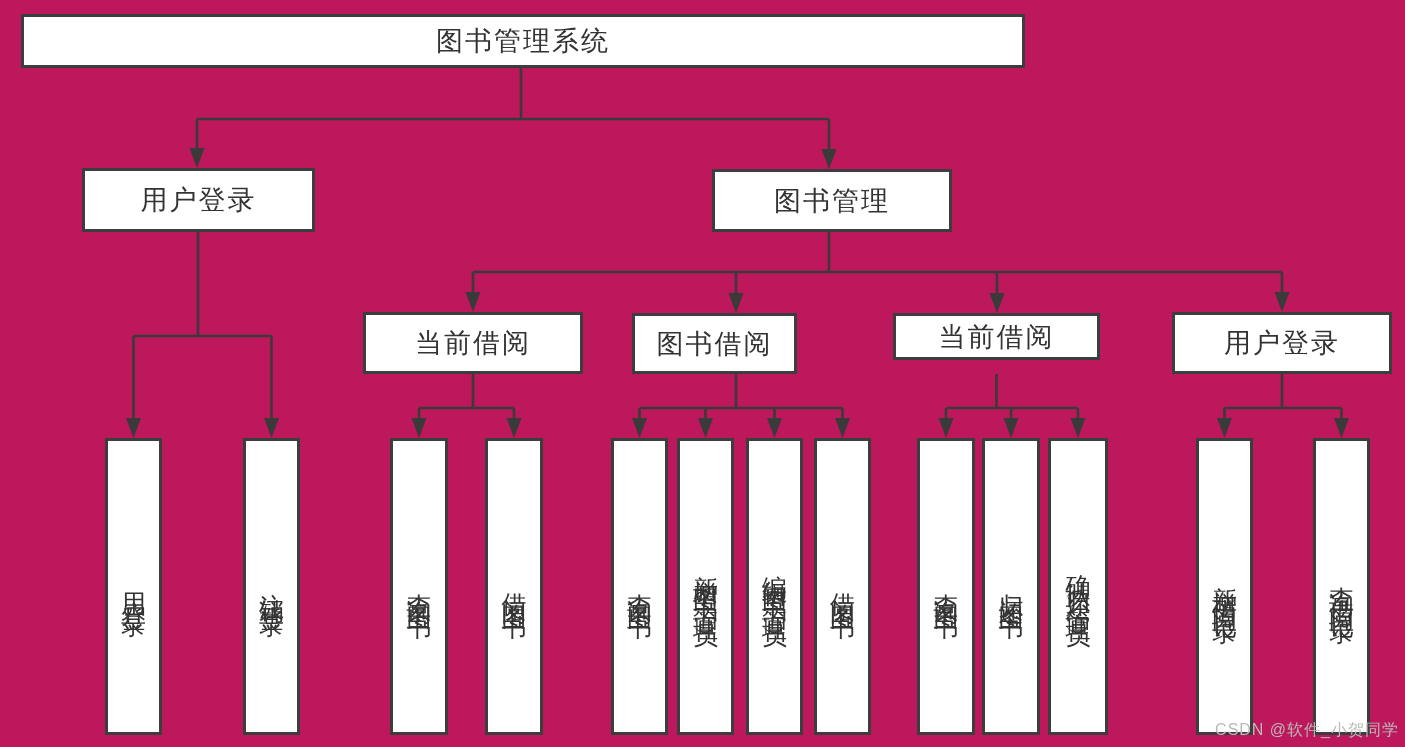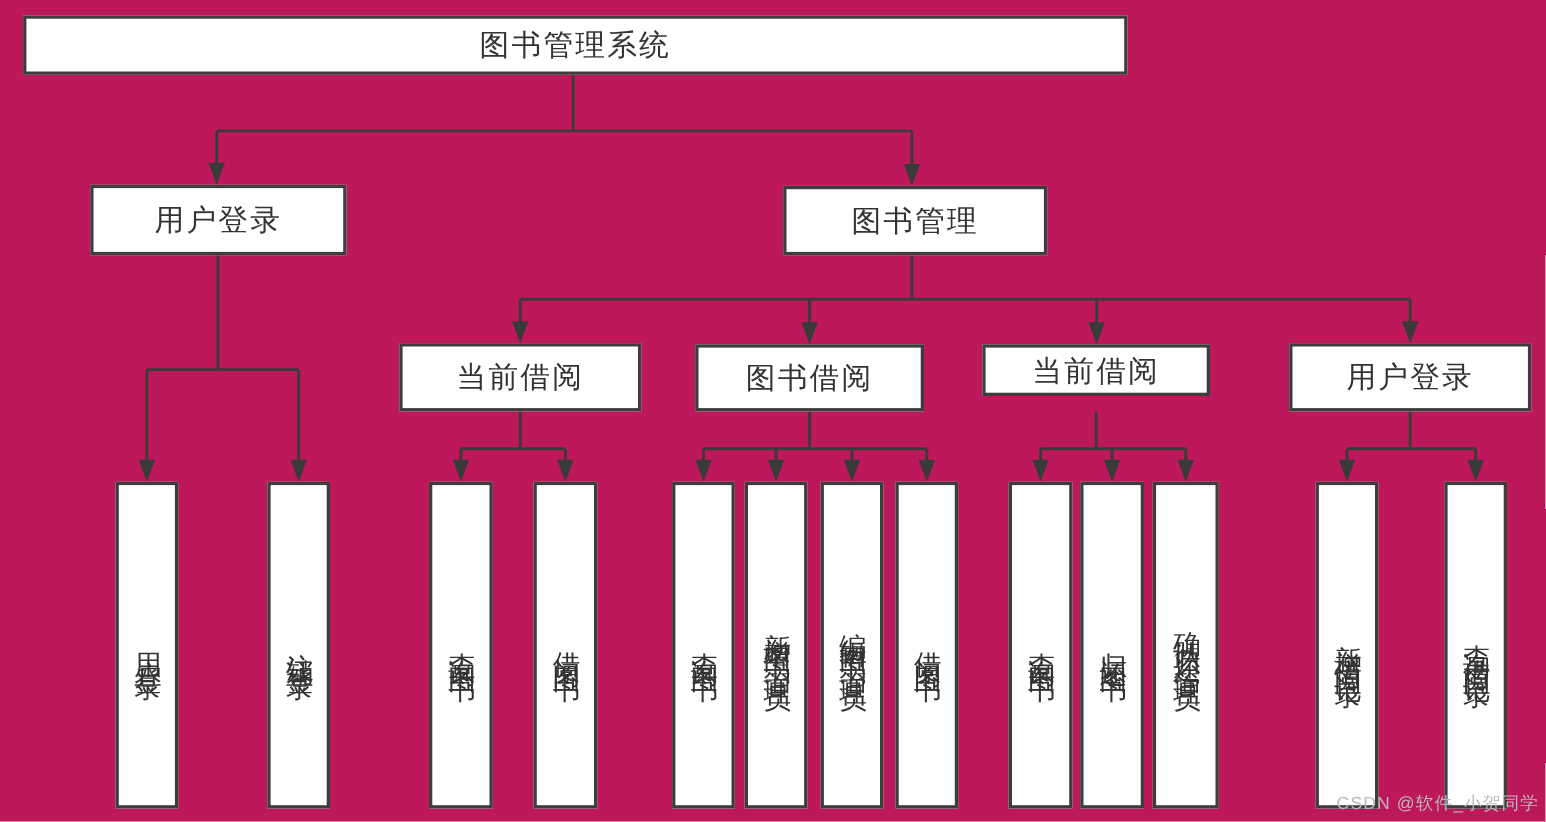--- a/index.html
+++ b/index.html
@@ -109,21 +109,21 @@
   <div class="node" style="left:82px; top:168px; width:233px; height:64px;">
     <span class="hlabel">用户登录</span>
   </div>
   <div class="node" style="left:712px; top:169px; width:240px; height:63px;">
     <span class="hlabel">图书管理</span>
   </div>
 
   <div class="node" style="left:363px; top:312px; width:220px; height:62px;">
     <span class="hlabel">当前借阅</span>
   </div>
-  <div class="node" style="left:632px; top:313px; width:208px; height:61px;">
+  <div class="node" style="left:632px; top:313px; width:165px; height:61px;">
     <span class="hlabel">图书借阅</span>
   </div>
   <div class="node" style="left:893px; top:313px; width:207px; height:47px;">
     <span class="hlabel">当前借阅</span>
   </div>
   <div class="node" style="left:1172px; top:312px; width:220px; height:62px;">
     <span class="hlabel">用户登录</span>
   </div>
 
   <div class="node leaf" style="left:105px; top:438px; width:57px; height:297px;">

